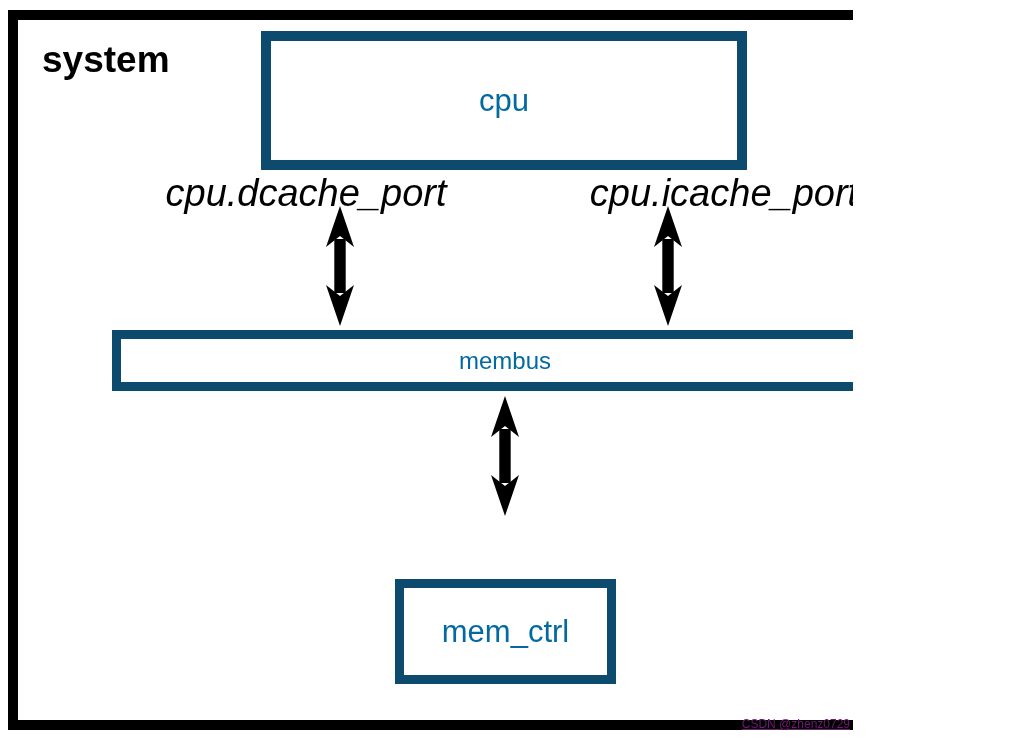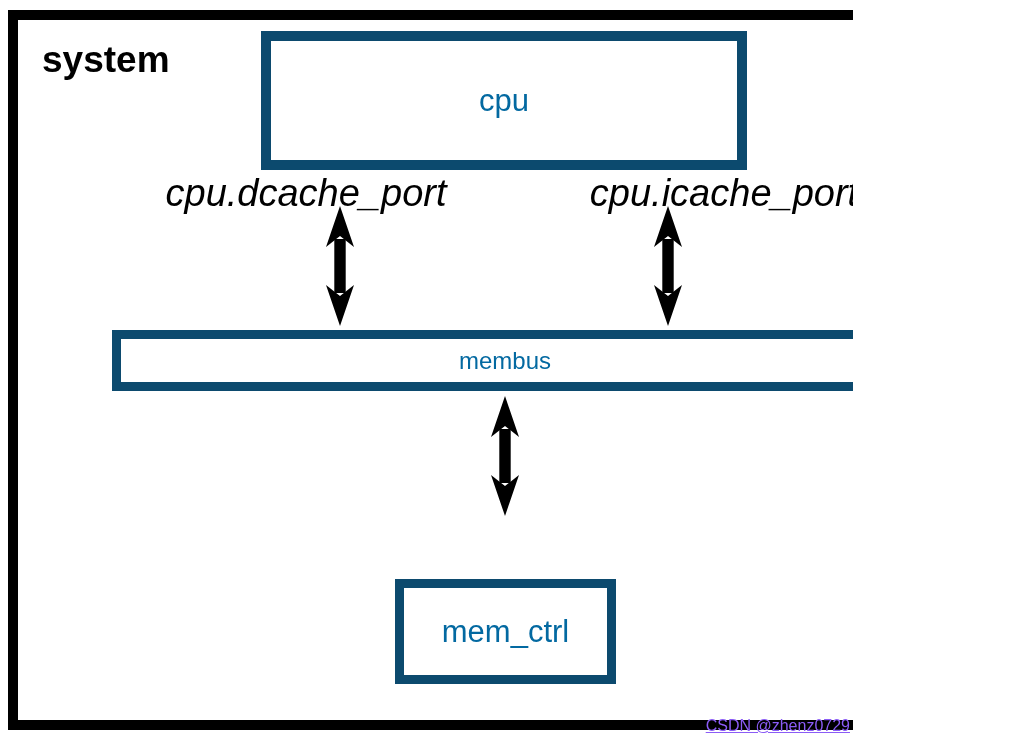--- a/index.html
+++ b/index.html
@@ -87,22 +87,22 @@
     width: 34px;
     height: 120px;
   }
   .arrow-dcache { left: 323px; top: 206px; }
   .arrow-icache { left: 651px; top: 206px; }
   .arrow-memctrl { left: 488px; top: 396px; }
   .watermark {
     position: absolute;
     right: 3px;
     top: 717px;
-    font-size: 16px;
-    color: #8b5cf6;
+    font-size: 12px;
+    color: #701a75;
     text-decoration: underline;
     white-space: nowrap;
   }
 </style>
 </head>
 <body>
 
 <div class="canvas">
 
   <div class="outer-frame"></div>

